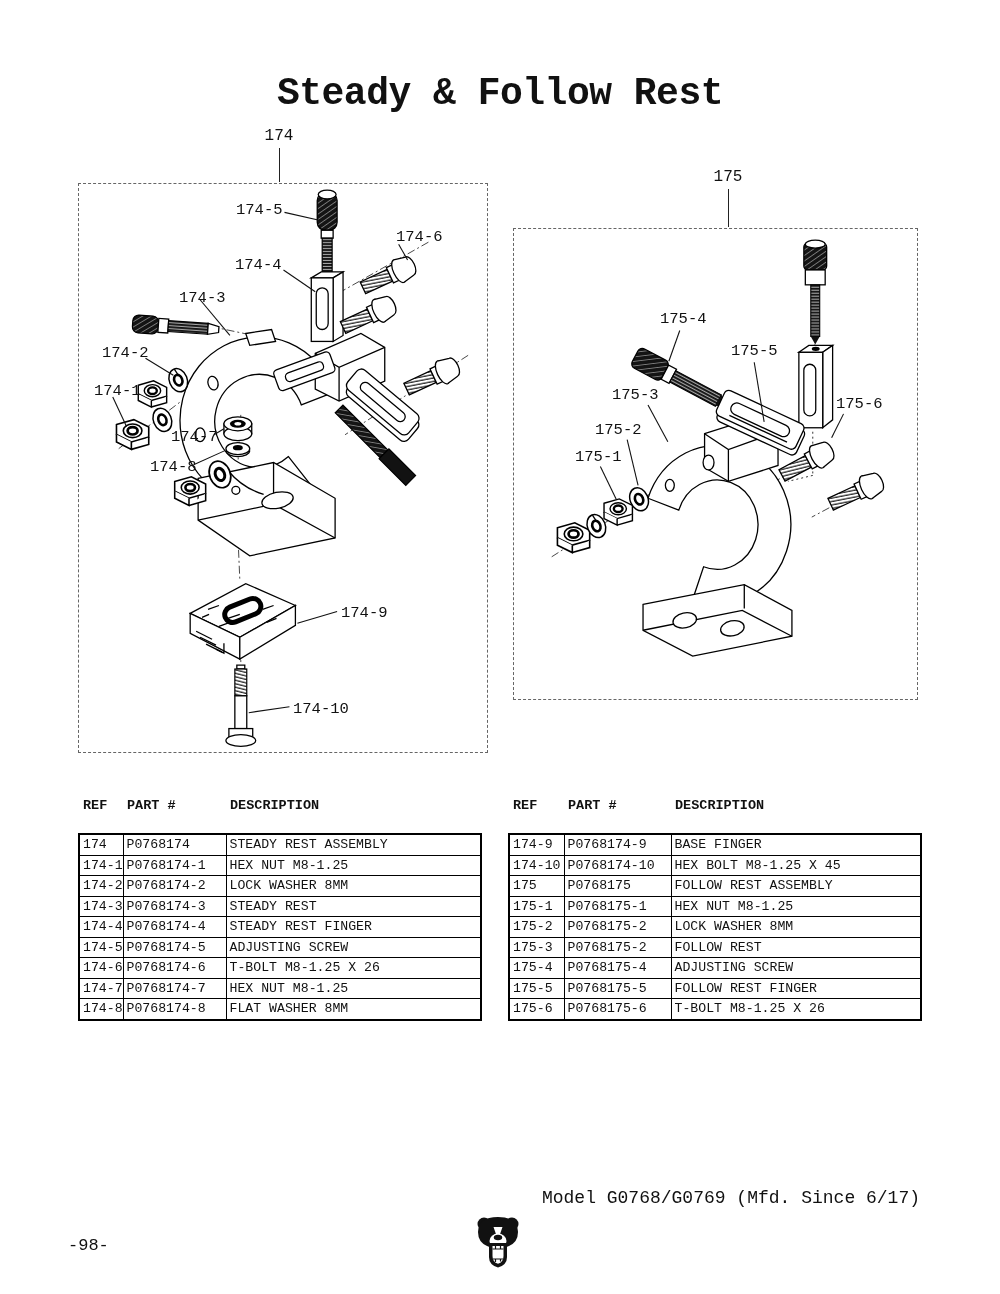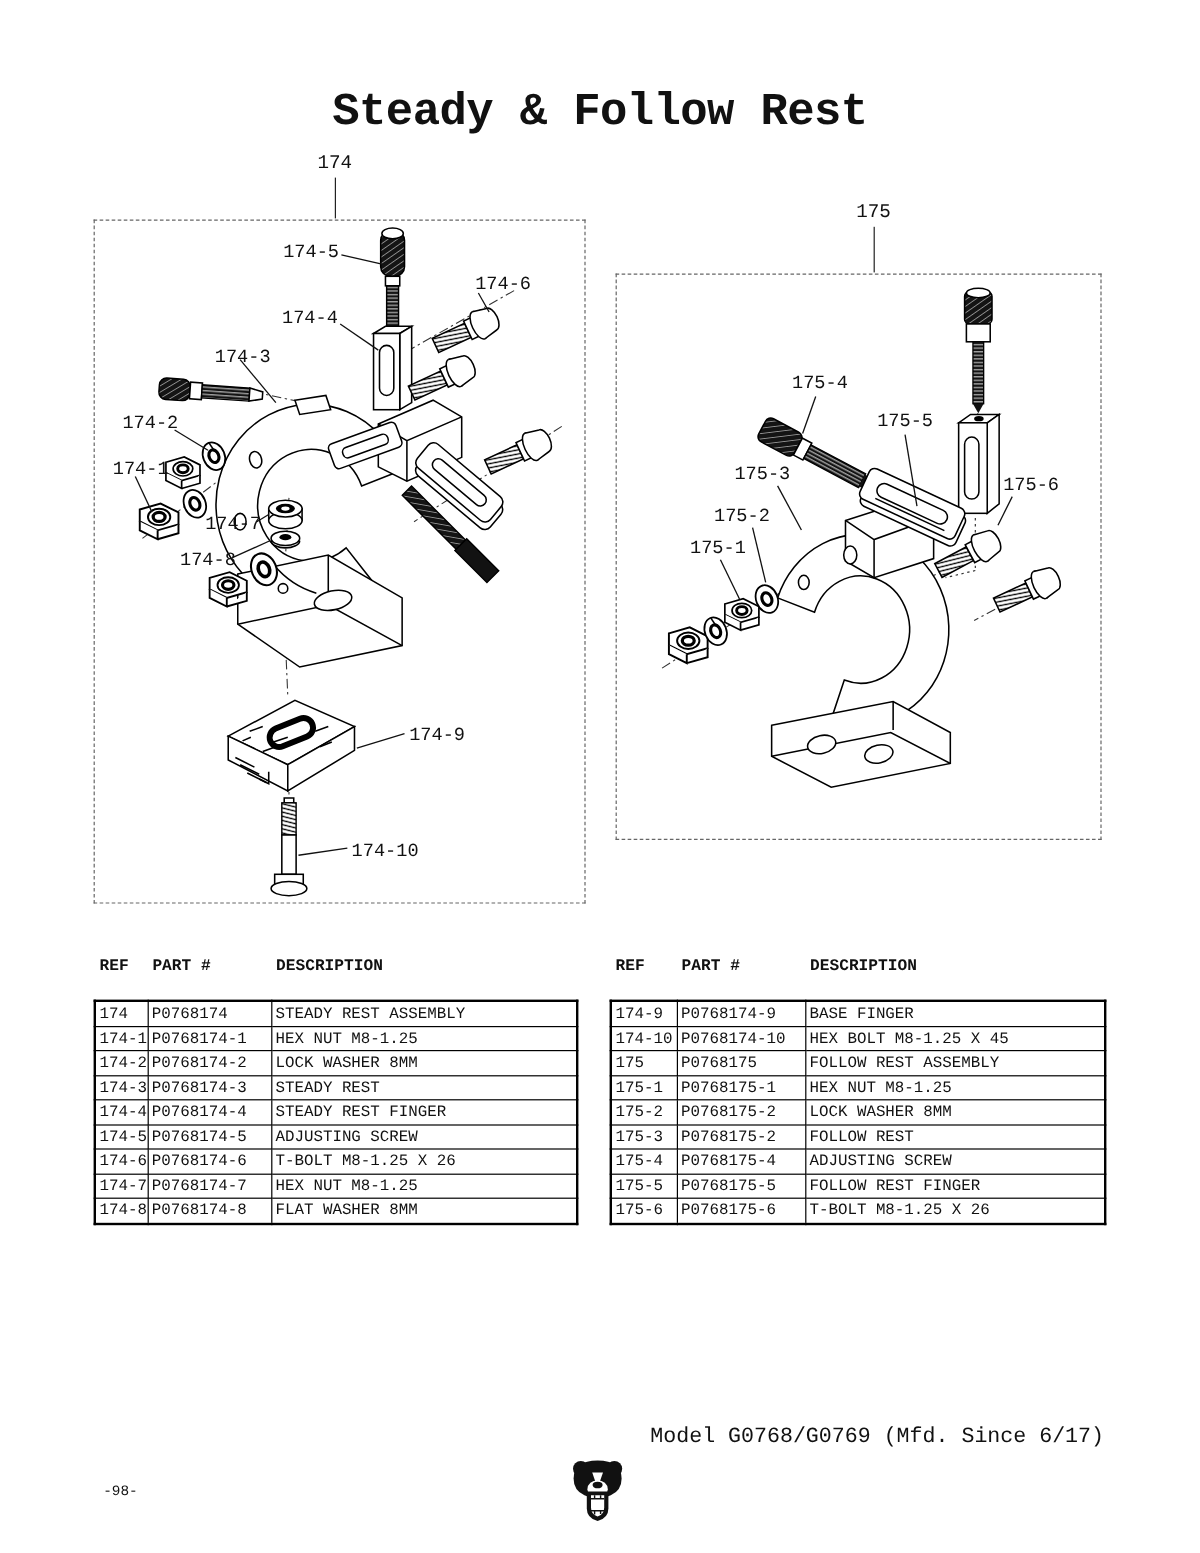--- a/index.html
+++ b/index.html
@@ -9,21 +9,21 @@
         font-size:38px;font-weight:bold;letter-spacing:-0.5px;}
   .assembly-label{position:absolute;font-size:16px;transform:translateX(-50%);white-space:nowrap;}
   .vline{position:absolute;width:1.2px;background:#222;}
   .dash-box{position:absolute;border:1.6px dashed #666;box-sizing:border-box;}
   .callout{position:absolute;font-size:15.5px;color:#111;white-space:nowrap;}
   .parts-table{position:absolute;border-collapse:collapse;table-layout:fixed;}
   .parts-table th{font-weight:bold;text-align:left;font-size:13.5px;padding:0 0 20px 4px;border:none;}
   .parts-table td{border:1.4px solid #000;font-size:13.2px;padding:1px 3px;height:17.5px;
         white-space:nowrap;overflow:hidden;}
   .parts-table tbody{border:2.4px solid #000;}
-  .footer-page{position:absolute;left:86px;top:1236px;font-size:12px;}
+  .footer-page{position:absolute;left:68px;top:1236px;font-size:17px;}
   .footer-model{position:absolute;right:80px;top:1188px;font-size:18px;}
   .footer-logo{position:absolute;left:476px;top:1214px;}
   svg .ln{stroke:#000;stroke-width:1.3;fill:none;}
   svg .pw{stroke:#000;stroke-width:1.3;fill:#fff;}
   svg .ax{stroke:#333;stroke-width:0.9;fill:none;stroke-dasharray:8 3 2 3;}
   svg .ldr{stroke:#111;stroke-width:1.1;fill:none;}
 </style>
 </head>
 <body>
 

